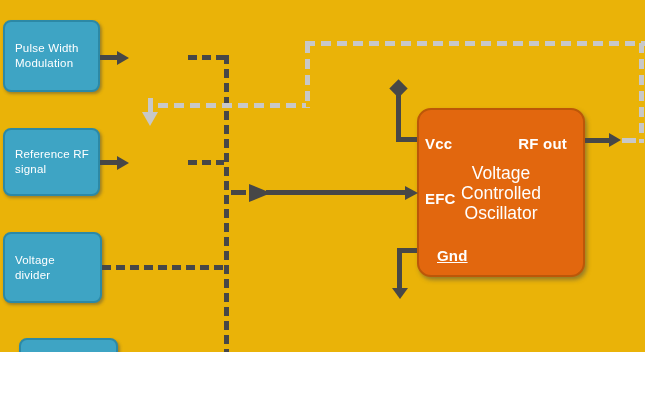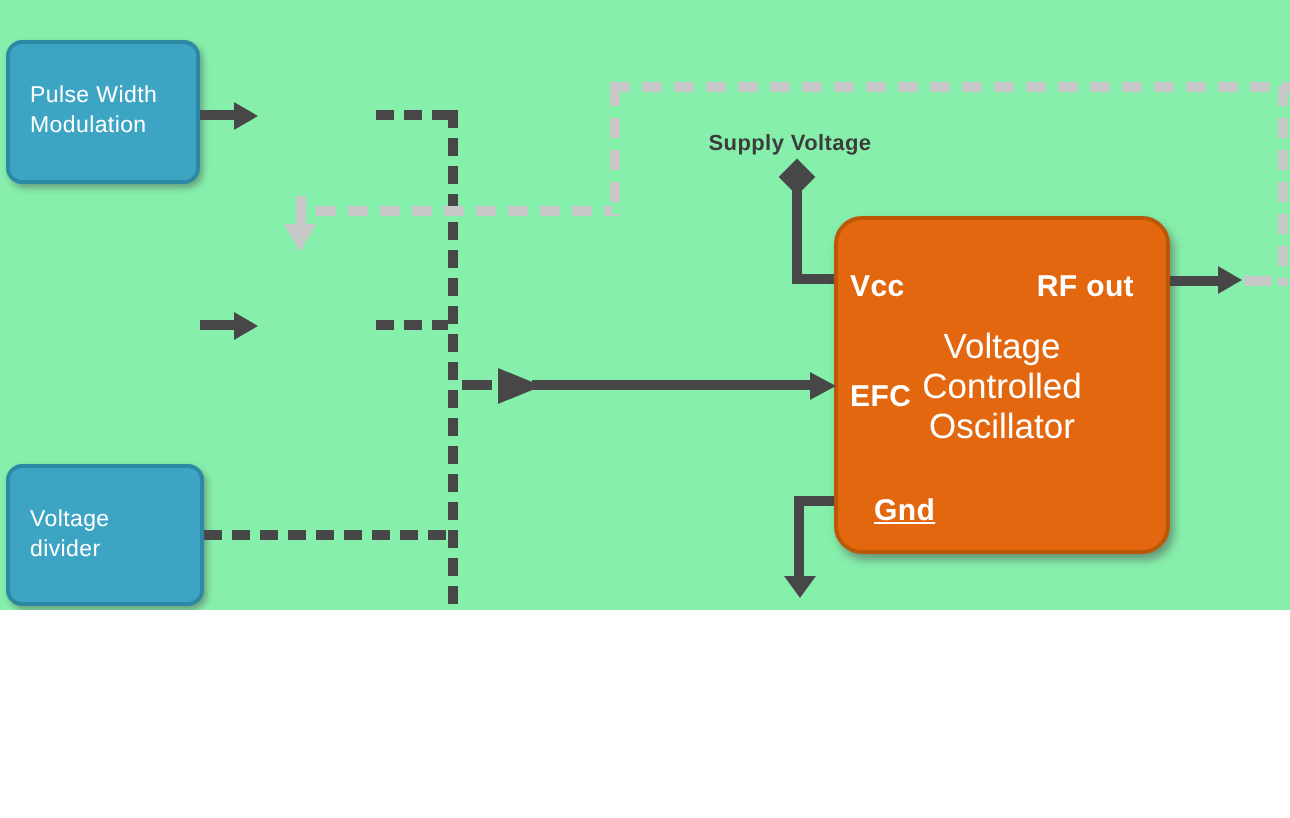--- a/index.html
+++ b/index.html
@@ -6,21 +6,21 @@
     --teal:#3EA4C4;
     --teal-border:#2C89A6;
     --orange:#E2670E;
     --orange-border:#BC5708;
     --dark:#474747;
     --light:#C8C8C8;
     --label:#3C3C3C;
   }
   html,body{margin:0;padding:0;background:#ffffff;overflow:hidden;}
   #diagram{
-    position:relative;width:645px;height:305px;background:#86efac;
+    position:relative;width:645px;height:352px;background:#eab308;
     font-family:"Liberation Sans", sans-serif;
   }
   
   .tbox{
     position:absolute;box-sizing:border-box;
     background:var(--teal);border:2px solid var(--teal-border);border-radius:8px;
     box-shadow:1.5px 2px 3px rgba(70,70,70,0.45);
     display:flex;align-items:center;
   }
   .tbox .lbl{
@@ -107,20 +107,24 @@
 </style>
 </head>
 <body>
 
 <div id="diagram">
 
   <div class="tbox" id="b-pwm">
     <div class="lbl">Pulse Width
 Modulation</div>
   </div>
+  <div class="tbox" id="b-ref">
+    <div class="lbl">Reference RF
+signal</div>
+  </div>
   <div class="tbox" id="b-vdiv">
     <div class="lbl">Voltage
 divider</div>
   </div>
   <div class="tbox" id="b-dac">
     <div class="lbl">DAC</div>
   </div>
 
   <div id="b-vco">
     <div class="title">Voltage
@@ -160,15 +164,14 @@
   <div class="tri" id="c-rf-hd"></div>
 
   <div class="seg" id="c-fb-d1"></div>
   <div class="seg lv" id="c-fb-v1"></div>
   <div class="seg lh" id="c-fb-h1"></div>
   <div class="seg lv" id="c-fb-v2"></div>
   <div class="seg lh" id="c-fb-h2"></div>
   <div class="seg" id="c-fb-sh"></div>
   <div class="tri" id="c-fb-hd"></div>
 
-  <div class="flabel" id="lbl-supply">Supply Voltage</div>
 
 </div>
 
 </body></html>

